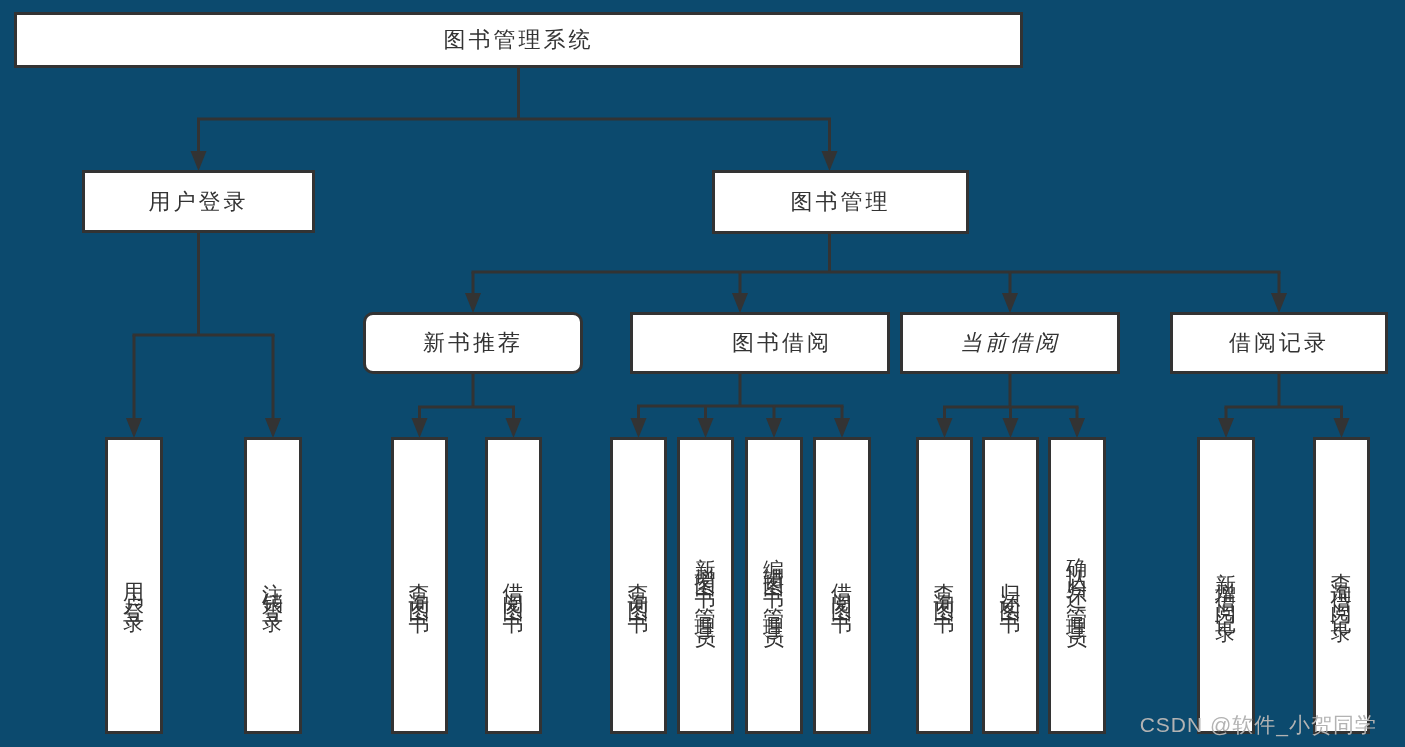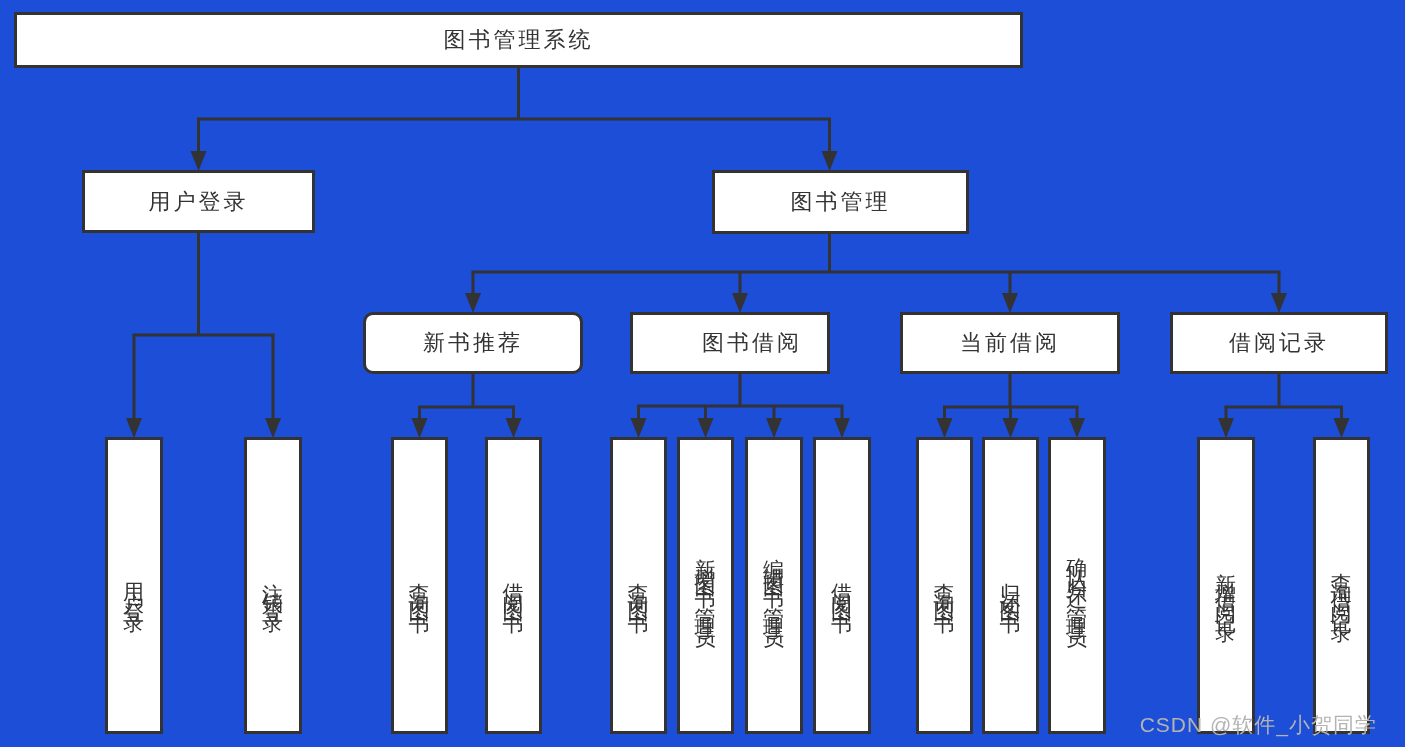--- a/index.html
+++ b/index.html
@@ -5,21 +5,21 @@
   html, body {
     margin: 0;
     padding: 0;
     background: #ffffff;
     font-family: "Liberation Sans", sans-serif;
   }
   #canvas {
     position: relative;
     width: 1405px;
     height: 747px;
-    background: #1d4ed8;
+    background: #0c4a6e;
     overflow: hidden;
   }
   #connector-layer {
     position: absolute;
     left: 0;
     top: 0;
     width: 1405px;
     height: 747px;
     pointer-events: none;
   }
@@ -121,24 +121,24 @@
       </div>
       <div class="node-box horiz" style="left: 82px; top: 170px; width: 233px; height: 63px; border-color: rgb(51, 51, 51);">
         <span class="node-label" style="color: rgb(51, 51, 51);">用户登录</span>
       </div>
       <div class="node-box horiz" style="left: 712px; top: 170px; width: 257px; height: 64px; border-color: rgb(51, 51, 51);">
         <span class="node-label" style="color: rgb(51, 51, 51);">图书管理</span>
       </div>
       <div class="node-box horiz" style="left: 363px; top: 312px; width: 220px; height: 62px; border-color: rgb(51, 51, 51); border-radius: 10px;">
         <span class="node-label" style="color: rgb(51, 51, 51);">新书推荐</span>
       </div>
-      <div class="node-box horiz" style="left: 630px; top: 312px; width: 200px; height: 62px; border-color: rgb(51, 51, 51); padding-left: 44px;">
+      <div class="node-box horiz" style="left: 630px; top: 312px; width: 260px; height: 62px; border-color: rgb(51, 51, 51); padding-left: 44px;">
         <span class="node-label" style="color: rgb(51, 51, 51);">图书借阅</span>
       </div>
-      <div class="node-box horiz" style="left: 900px; top: 312px; width: 220px; height: 62px; border-color: rgb(51, 51, 51);">
+      <div class="node-box horiz" style="left: 900px; top: 312px; width: 220px; height: 62px; border-color: rgb(51, 51, 51); font-style: italic;">
         <span class="node-label" style="color: rgb(51, 51, 51);">当前借阅</span>
       </div>
       <div class="node-box horiz" style="left: 1170px; top: 312px; width: 218px; height: 62px; border-color: rgb(51, 51, 51);">
         <span class="node-label" style="color: rgb(51, 51, 51);">借阅记录</span>
       </div>
       <div class="node-box vert" style="left: 105px; top: 437px; width: 58px; height: 297px; border-color: rgb(51, 51, 51);">
         <span class="node-label" style="color: rgb(51, 51, 51);">用户登录</span>
       </div>
       <div class="node-box vert" style="left: 244px; top: 437px; width: 58px; height: 297px; border-color: rgb(51, 51, 51);">
         <span class="node-label" style="color: rgb(51, 51, 51);">注销登录</span>

